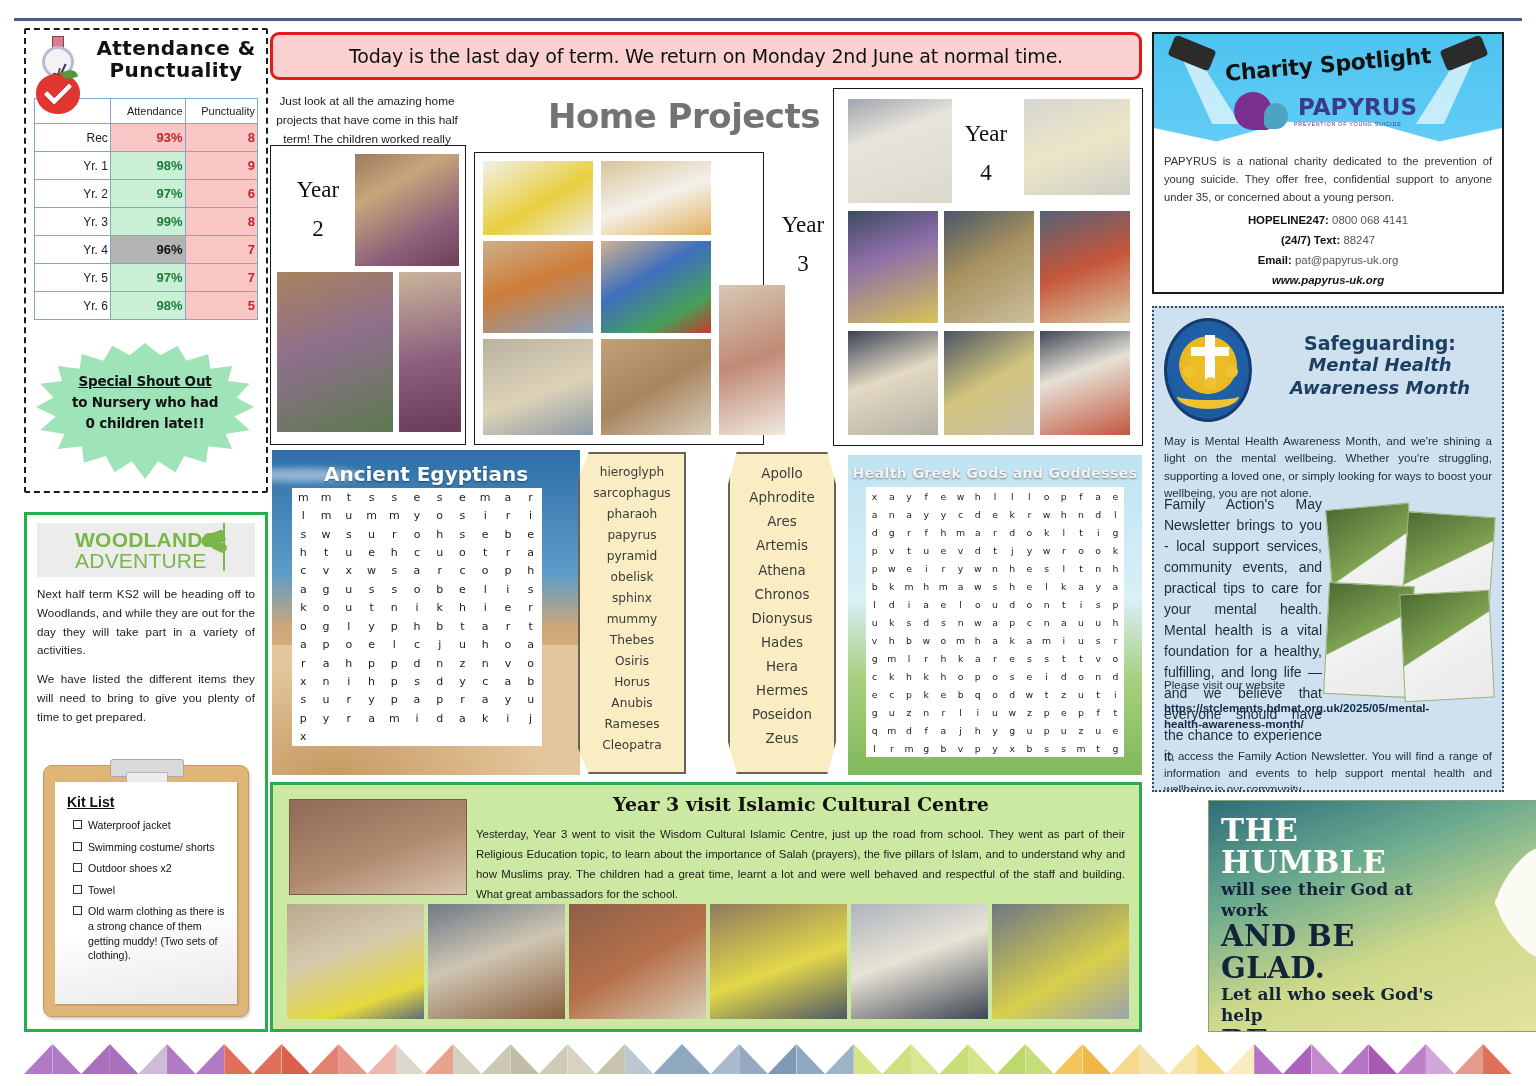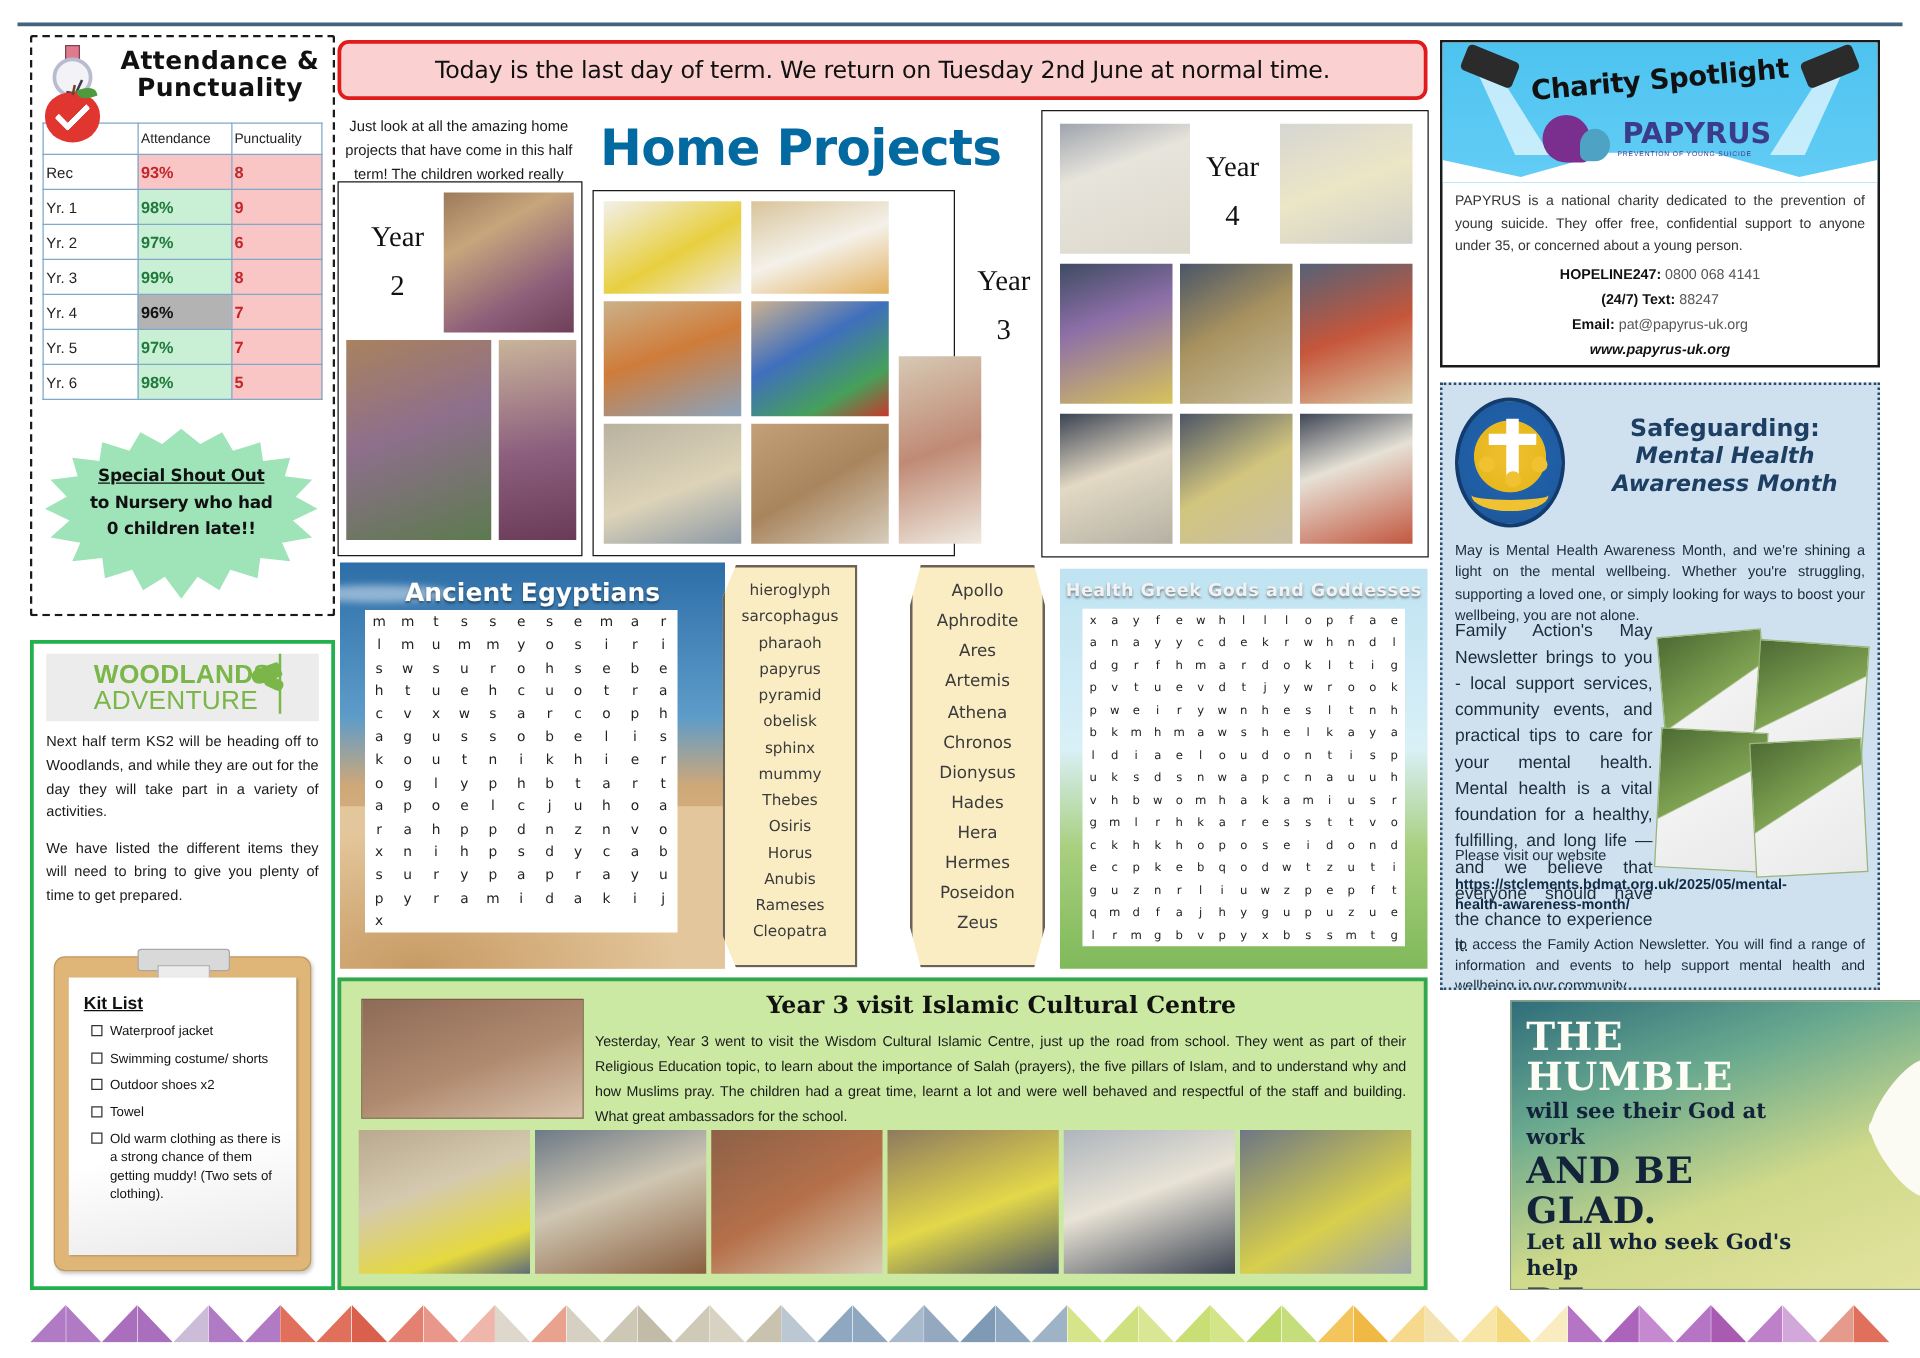--- a/index.html
+++ b/index.html
@@ -45,21 +45,21 @@
   .apple .tick{position:absolute;left:9px;top:9px;width:26px;height:15px;border-left:5px solid #fff;border-bottom:5px solid #fff;transform:rotate(-45deg);border-radius:2px;}
 
   .att-title {
     flex:1; text-align:center; font-family:"DejaVu Sans", sans-serif;
     font-weight:900; font-size:20px; line-height:1.08; letter-spacing:.4px;
     color:#111; padding-top:2px;
   }
 
   table.att { border-collapse:collapse; width:100%; margin-top:-16px; }
   table.att th, table.att td {
-    border:1px solid #7fa8c9; text-align:left; font-size:11.5px; padding:6px 2px;
+    border:1px solid #7fa8c9; text-align:right; font-size:11.5px; padding:6px 2px;
     font-family:"Liberation Sans", sans-serif;
   }
   table.att th { font-weight:400; font-size:11px; color:#222; background:#fff; }
   table.att td.lbl { font-size:12px; color:#222; background:#fff; width:34%; }
   table.att td.val { font-weight:bold; font-size:13px; }
   .g { background:#c9efd4; color:#1f7a3c; }
   .r { background:#fac5c5; color:#c0272d; }
   .gr { background:#b3b3b3; color:#111; }
 
   .star-wrap { position:absolute; left:0; right:0; bottom:8px; height:140px; }
@@ -122,22 +122,22 @@
   .banner span {
     font-family:"DejaVu Sans", sans-serif; font-size:19px; color:#111; letter-spacing:-.2px;
   }
 
   .intro-text {
     position:absolute; left:272px; top:92px; width:190px;
     font-family:"Liberation Sans",sans-serif; font-size:11.8px; line-height:1.62;
     text-align:center; color:#1a1a1a;
   }
   .hp-title {
-    position:absolute; left:480px; top:96px; width:340px; text-align:left;
-    font-family:"DejaVu Sans", sans-serif; font-weight:900; font-size:40px; color:#0369a1;
+    position:absolute; left:480px; top:96px; width:340px; text-align:right;
+    font-family:"DejaVu Sans", sans-serif; font-weight:900; font-size:34px; color:#737373;
     letter-spacing:-.5px;
   }
 
   .photo-frame { border:1.5px solid #1a1a1a; background:#fff; position:absolute; }
   .ph { position:absolute; background:#cfcfcf; background-size:cover; }
 
   
   #y2 { left:270px; top:145px; width:196px; height:300px; }
   #y2 .ylab { position:absolute; left:14px; top:24px; width:66px; text-align:center;
     font-family:"Liberation Serif", serif; font-size:23px; color:#111; line-height:1.7;}
@@ -437,21 +437,21 @@
             <div class="kit-item">
               <span class="cb"></span>
               <span>Old warm clothing as there is a strong chance of them getting muddy! (Two sets of clothing).</span>
             </div>
           </div>
       </div>
     </div>
   </div>
 
   <div class="banner">
-    <span>Today is the last day of term. We return on Tuesday 2nd June at normal time.</span>
+    <span>Today is the last day of term. We return on Monday 2nd June at normal time.</span>
   </div>
 
   <div class="intro-text">Just look at all the amazing home projects that have come in this half term!  The children worked really hard on items connected to their current topic. We can't wait to see what comes in next half term.</div>
   <div class="hp-title">Home Projects</div>
 
   <div class="photo-frame" id="y2">
     <div class="ylab">
       <div>Year</div>
       <div>2</div>
     </div>

